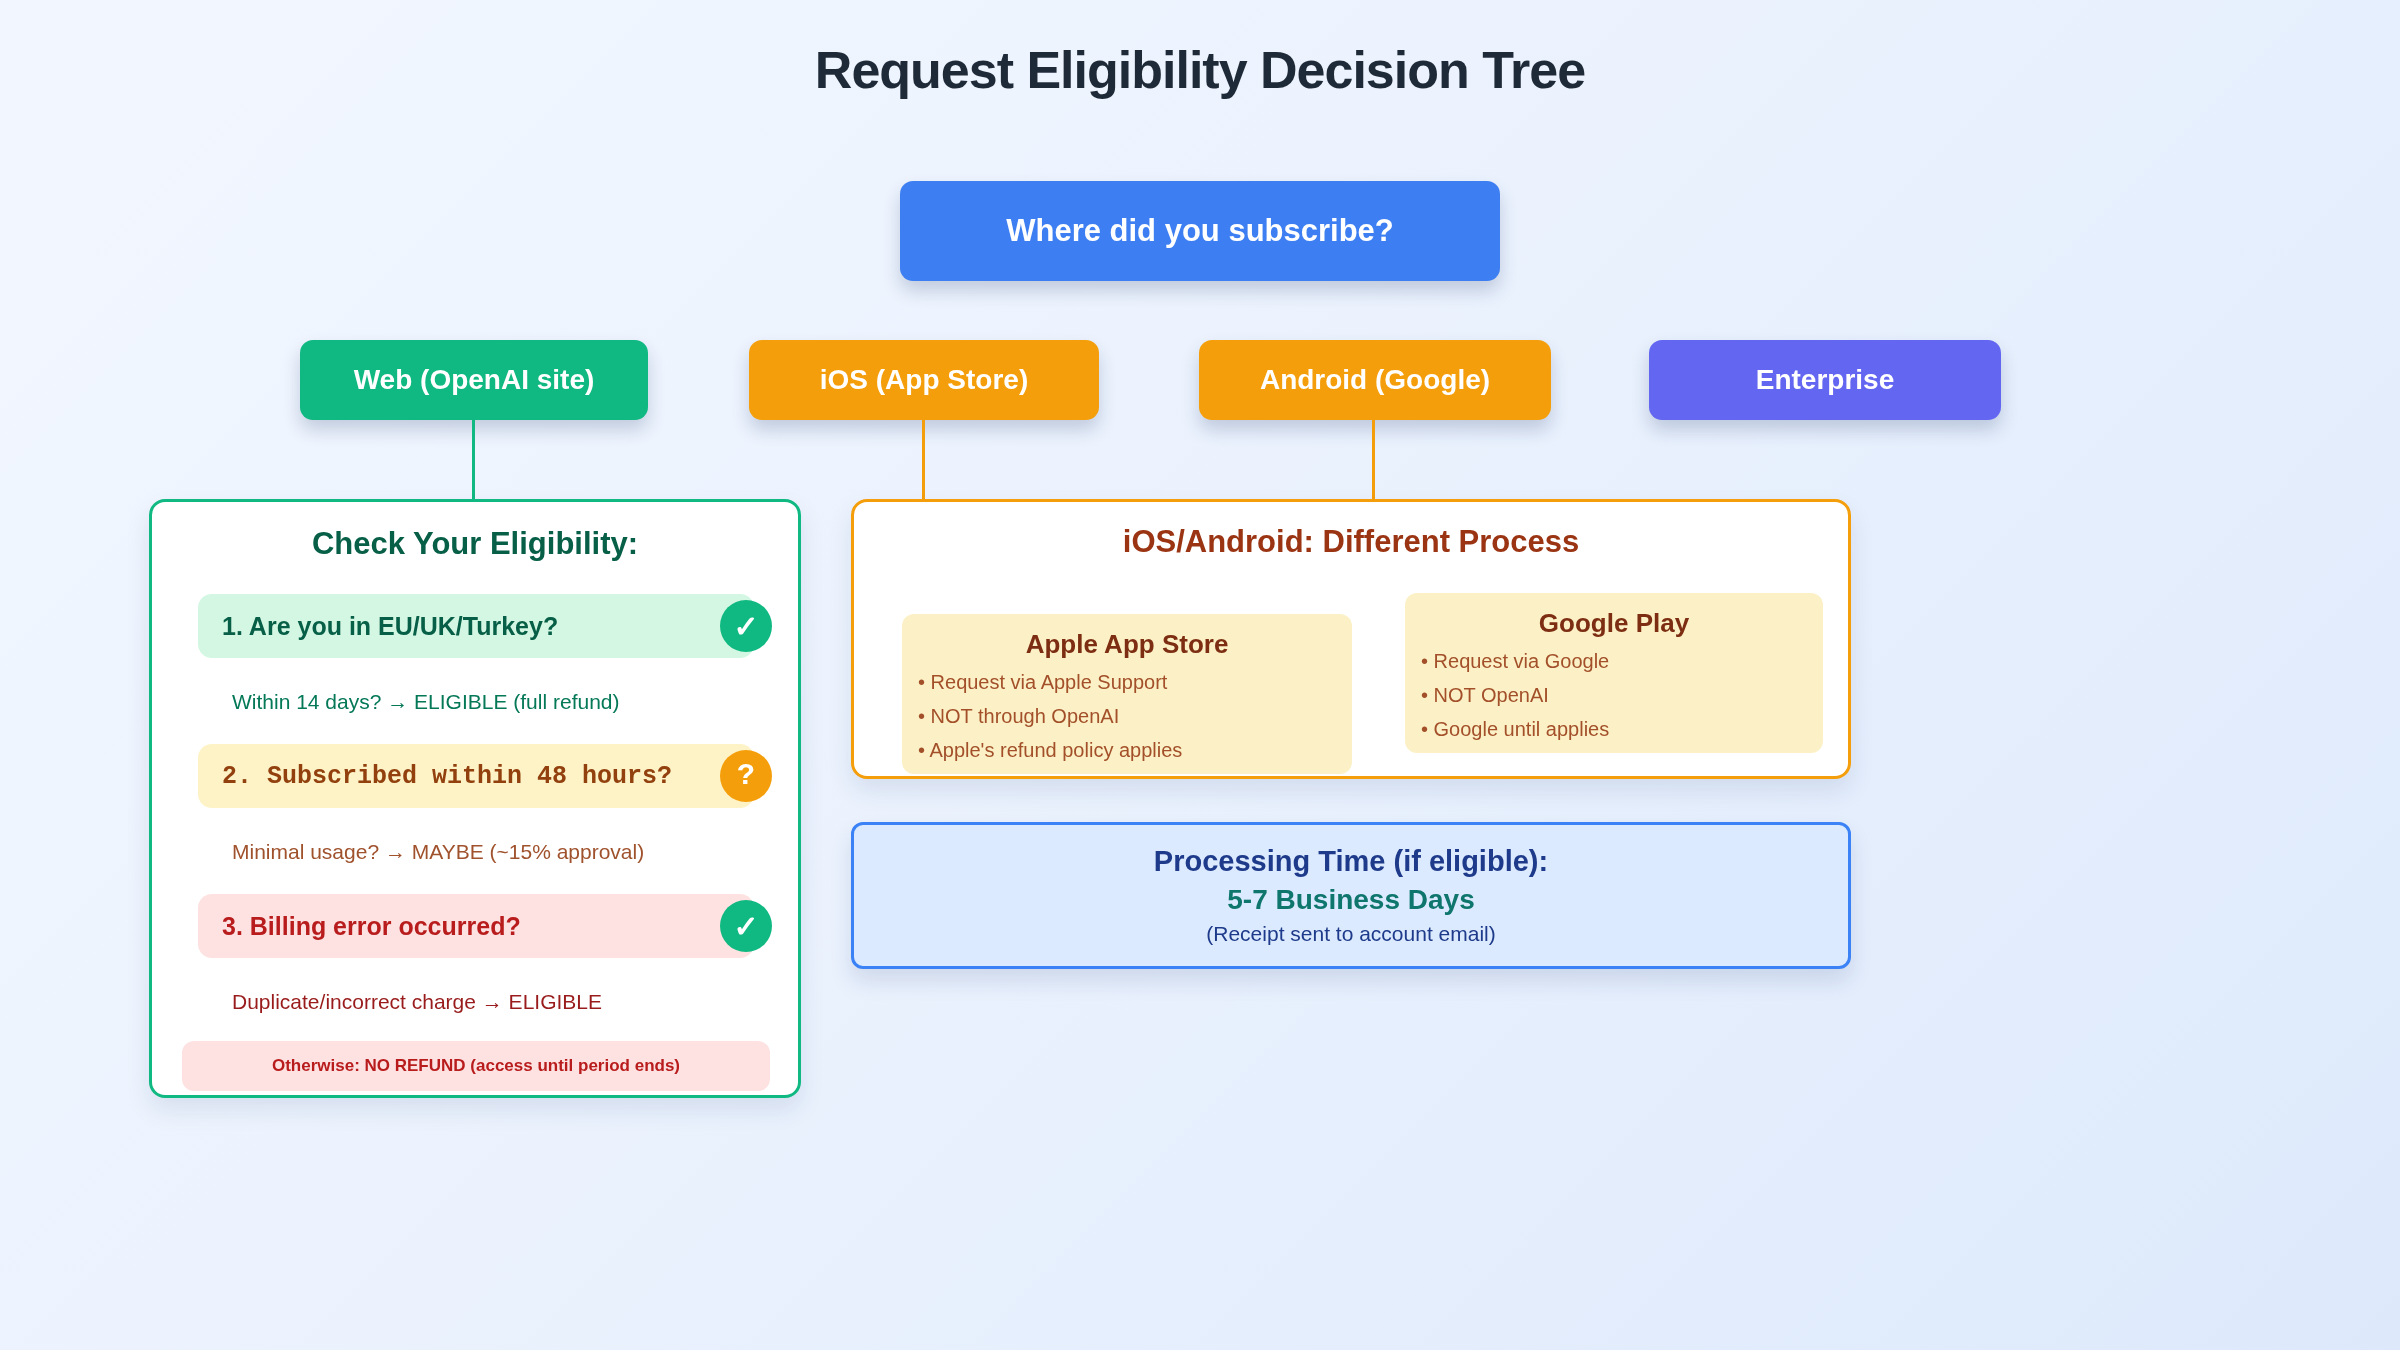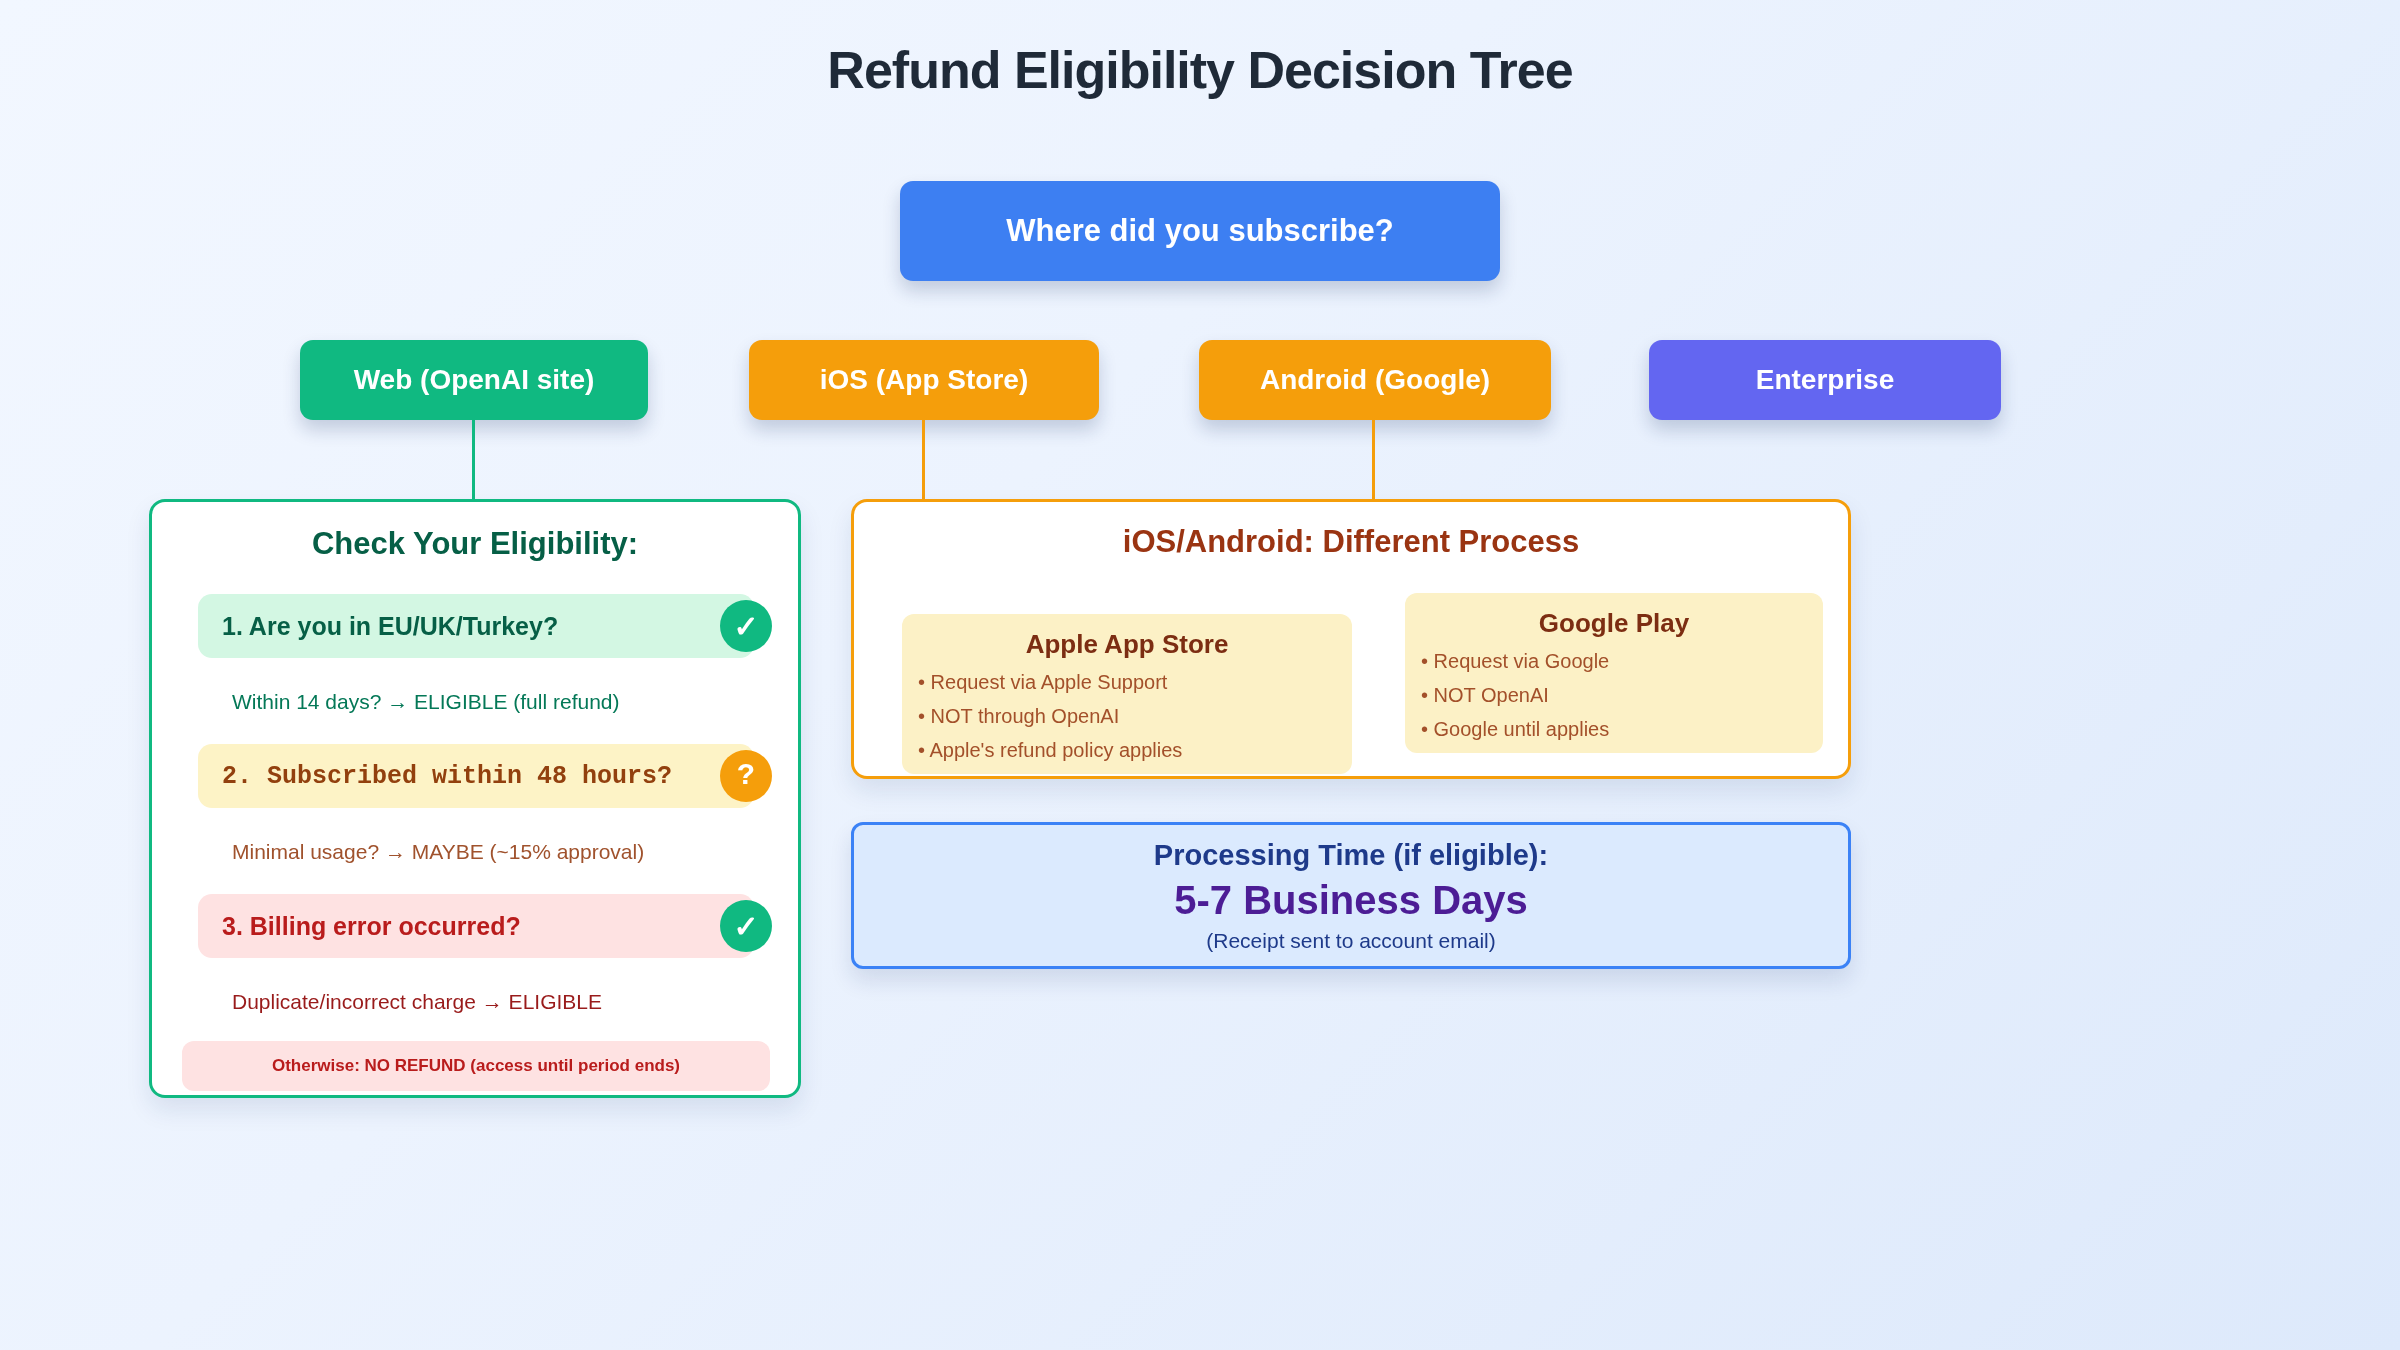--- a/index.html
+++ b/index.html
@@ -67,29 +67,29 @@
   #store-box-1{left:551px;width:418px;}
   .store-box h3{margin:0;text-align:center;font-size:26px;font-weight:bold;color:#7c2d12;}
   .bullet{font-size:20px;color:#a3502a;padding-left:16px;margin-top:11px;}
   .processing{
     position:absolute;left:851px;top:822px;width:1000px;height:147px;
     background:#dbeafe;border:3px solid #3b82f6;border-radius:12px;box-sizing:border-box;
     display:flex;flex-direction:column;align-items:center;justify-content:center;gap:6px;
     box-shadow:0 12px 22px rgba(20,45,95,.12);
   }
   .proc-title{font-size:29px;font-weight:bold;color:#1e3a8a;}
-  .proc-days{font-size:40px;font-weight:bold;color:#4c1d95;}
+  .proc-days{font-size:28px;font-weight:bold;color:#0f766e;}
   .proc-note{font-size:21px;color:#1e3a8a;}
 </style>
 </head>
 <body>
 
 <div class="canvas">
 
-  <h1 class="title">Refund Eligibility Decision Tree</h1>
+  <h1 class="title">Request Eligibility Decision Tree</h1>
 
   <div class="node root" style="background: rgb(61, 127, 242);">
     <span>Where did you subscribe?</span>
   </div>
 
   <div class="node opt" id="opt-web" style="background: rgb(16, 185, 129);">
     <span>Web (OpenAI site)</span>
   </div>
   <div class="node opt" id="opt-ios" style="background: rgb(245, 158, 11);">
     <span>iOS (App Store)</span>

